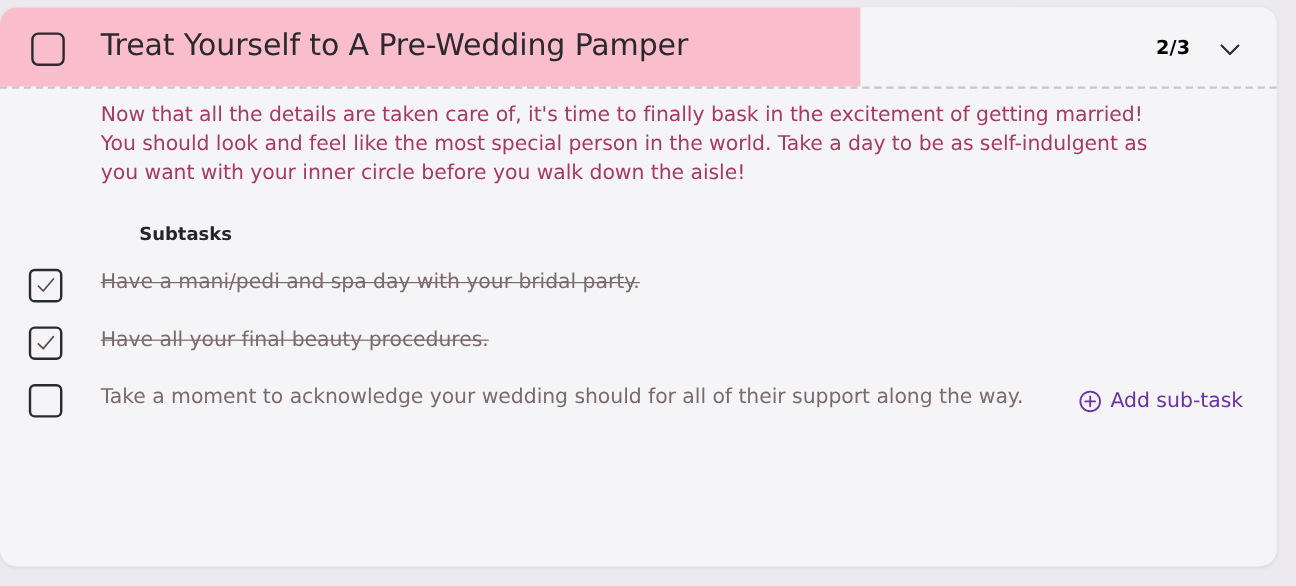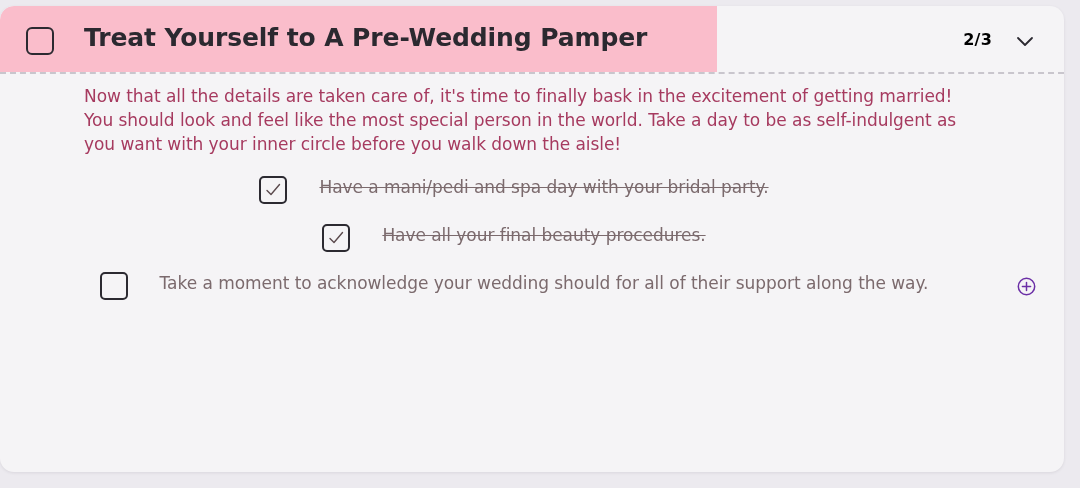--- a/index.html
+++ b/index.html
@@ -52,21 +52,21 @@
     box-sizing: border-box;
     background: transparent;
     cursor: pointer;
   }
 
   #header-title {
     position: absolute;
     left: 84px;
     top: 17px;
     font-size: 25px;
-    font-weight: 700;
+    font-weight: 400;
     color: #2b2930;
     letter-spacing: -0.1px;
     white-space: nowrap;
   }
 
   #header-counter {
     position: absolute;
     right: 72px;
     top: 24px;
     font-size: 16px;
@@ -118,21 +118,20 @@
   #subtask-list {
     margin-top: 10px;
   }
 
   .subtask-row {
     position: relative;
     display: flex;
     align-items: flex-start;
     padding: 6px 60px 6px 0;
     min-height: 36px;
-    justify-content: center;
   }
 
   .subtask-check {
     flex: 0 0 auto;
     margin-left: 24px;
     margin-top: 4px;
     width: 28px;
     height: 28px;
     border: 2px solid #2c2a31;
     border-radius: 5px;
@@ -194,20 +193,21 @@
       </svg>
     </div>
 
     <div id="header-divider"></div>
   </div>
 
   <div id="body">
 
     <p id="description">Now that all the details are taken care of, it's time to finally bask in the excitement of getting married! You should look and feel like the most special person in the world. Take a day to be as self-indulgent as you want with your inner circle before you walk down the aisle!</p>
 
+    <div id="subtasks-label">Subtasks</div>
 
     <div id="subtask-list">
 
       <div class="subtask-row">
         <div class="subtask-check">
           <svg width="20" height="20" viewBox="0 0 20 20" fill="none">
             <path d="M4 10.5 L8 14.5 L16.5 4.5" stroke="#5b4a4d" stroke-width="1.4" stroke-linecap="round" stroke-linejoin="round"></path>
           </svg>
         </div>
         <div class="subtask-text done">Have a mani/pedi and spa day with your bridal party.</div>
@@ -227,16 +227,17 @@
         <div class="subtask-text">Take a moment to acknowledge your wedding should for all of their support along the way.</div>
       </div>
 
     </div>
 
     <div id="add-subtask">
       <svg class="plus-icon" width="19" height="19" viewBox="0 0 19 19" fill="none">
         <circle cx="9.5" cy="9.5" r="8.2" stroke="#6b2fa6" stroke-width="1.5"></circle>
         <path d="M9.5 5.4 V13.6 M5.4 9.5 H13.6" stroke="#6b2fa6" stroke-width="1.5" stroke-linecap="round"></path>
       </svg>
+      <span>Add sub-task</span>
     </div>
 
   </div>
 </div>
 
 </body></html>

